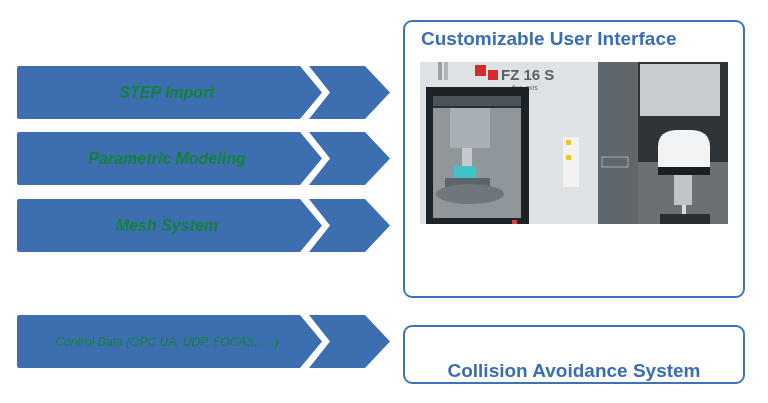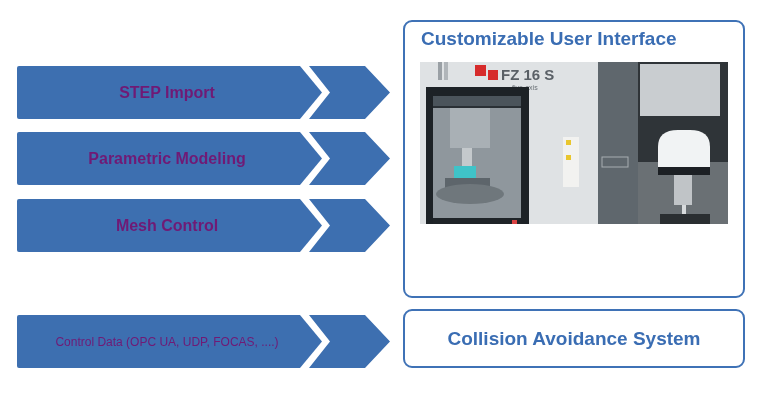--- a/index.html
+++ b/index.html
@@ -2,21 +2,21 @@
 <html><head>
 <meta charset="utf-8">
 <style>
   html, body { margin:0; padding:0; background:#ffffff; }
   body { width:768px; height:403px; position:relative; overflow:hidden;
          font-family:"Liberation Sans", sans-serif; }
   .arrow-row { position:absolute; left:17px; width:373px; height:53px; }
   .arrow-row svg { position:absolute; left:0; top:0; }
   .arrow-label { position:absolute; left:0; top:0; width:300px; height:53px;
     display:flex; align-items:center; justify-content:center; text-align:center;
-    color:#701a75; font-size:16px; font-weight:bold; line-height:20px; }
+    color:#15803d; font-size:16px; font-weight:bold; line-height:20px;font-style:italic; }
   .arrow-label.light { font-weight:normal; font-size:12px; }
   .box { position:absolute; border:2.5px solid #3f72b6; border-radius:9px; background:#fff; box-sizing:border-box; }
   .box-title { position:absolute; color:#3a6db3; font-weight:bold; font-size:19px; }
   .photo { position:absolute; left:420px; top:62px; width:308px; height:162px; overflow:hidden; background:#d9dde0; }
 </style>
 </head>
 <body>
 
 <div class="arrow-row" style="top:66px;">
   <svg width="373" height="53">
@@ -32,21 +32,21 @@
     <path d="M292 0 H348 L373 26.5 L348 53 H292 L313 26.5 Z" fill="#3d6fb0"></path>
   </svg>
   <div class="arrow-label">Parametric Modeling</div>
 </div>
 
 <div class="arrow-row" style="top:199px;">
   <svg width="373" height="53">
     <path d="M2 0 H283 L305 26.5 L283 53 H2 Q0 53 0 51 V2 Q0 0 2 0 Z" fill="#3d6fb0"></path>
     <path d="M292 0 H348 L373 26.5 L348 53 H292 L313 26.5 Z" fill="#3d6fb0"></path>
   </svg>
-  <div class="arrow-label">Mesh Control</div>
+  <div class="arrow-label">Mesh System</div>
 </div>
 
 <div class="arrow-row" style="top:315px;">
   <svg width="373" height="53">
     <path d="M2 0 H283 L305 26.5 L283 53 H2 Q0 53 0 51 V2 Q0 0 2 0 Z" fill="#3d6fb0"></path>
     <path d="M292 0 H348 L373 26.5 L348 53 H292 L313 26.5 Z" fill="#3d6fb0"></path>
   </svg>
   <div class="arrow-label light" style="padding:0 30px; box-sizing:border-box;">Control Data (OPC UA, UDP, FOCAS, ....)</div>
 </div>
 
@@ -94,16 +94,16 @@
     <path d="M238 85 Q238 68 258 68 H270 Q290 68 290 85 V108 H238 Z" fill="#f1f3f4"></path>
     <rect x="238" y="105" width="52" height="8" fill="#1c2024"></rect>
     <rect x="254" y="113" width="18" height="30" fill="#c0c4c7"></rect>
     <rect x="262" y="143" width="4" height="12" fill="#d8dbdd"></rect>
     <rect x="240" y="152" width="50" height="10" fill="#2a2e31"></rect>
     <rect x="250" y="165" width="25" height="18" fill="#1f2326"></rect>
     <rect x="182" y="95" width="26" height="10" fill="none" stroke="#a8aeb2" stroke-width="1"></rect>
   </svg>
 </div>
 
-<div class="box" style="left:403px; top:309px; width:342px; height:59px;
-     display:flex; align-items:center; justify-content:center;">
+<div class="box" style="left:403px; top:325px; width:342px; height:59px;
+     display:flex; align-items:flex-end; justify-content:center;">
   <span class="box-title" style="position:static;">Collision Avoidance System</span>
 </div>
 
 </body></html>

